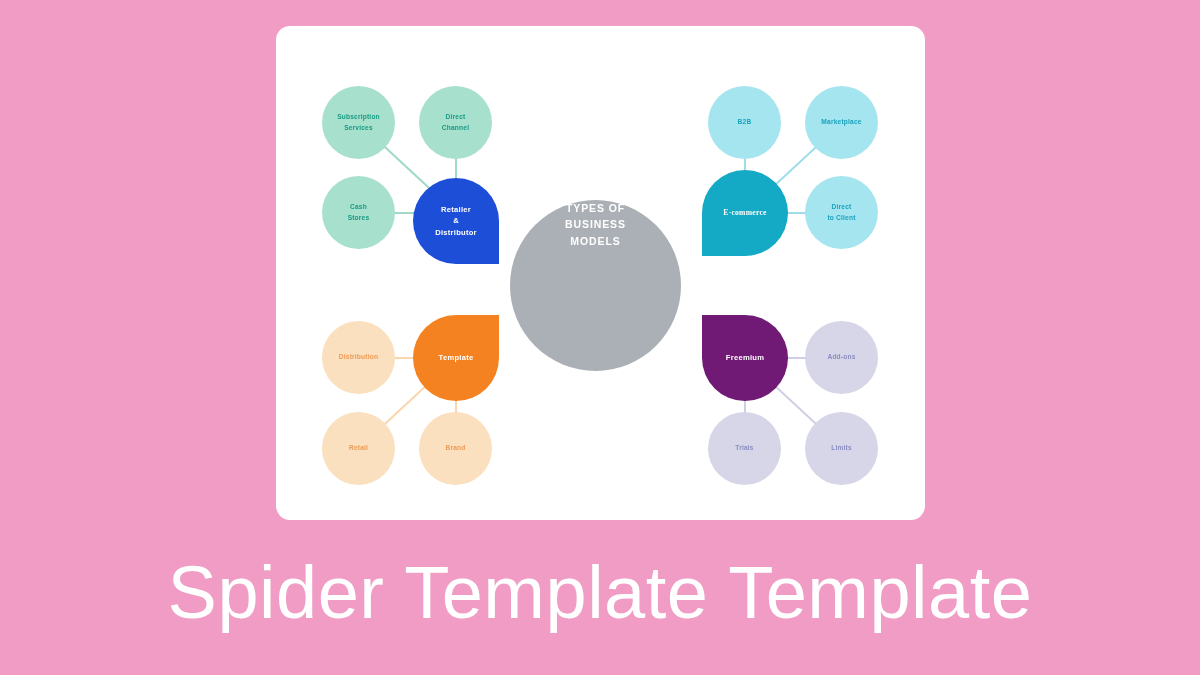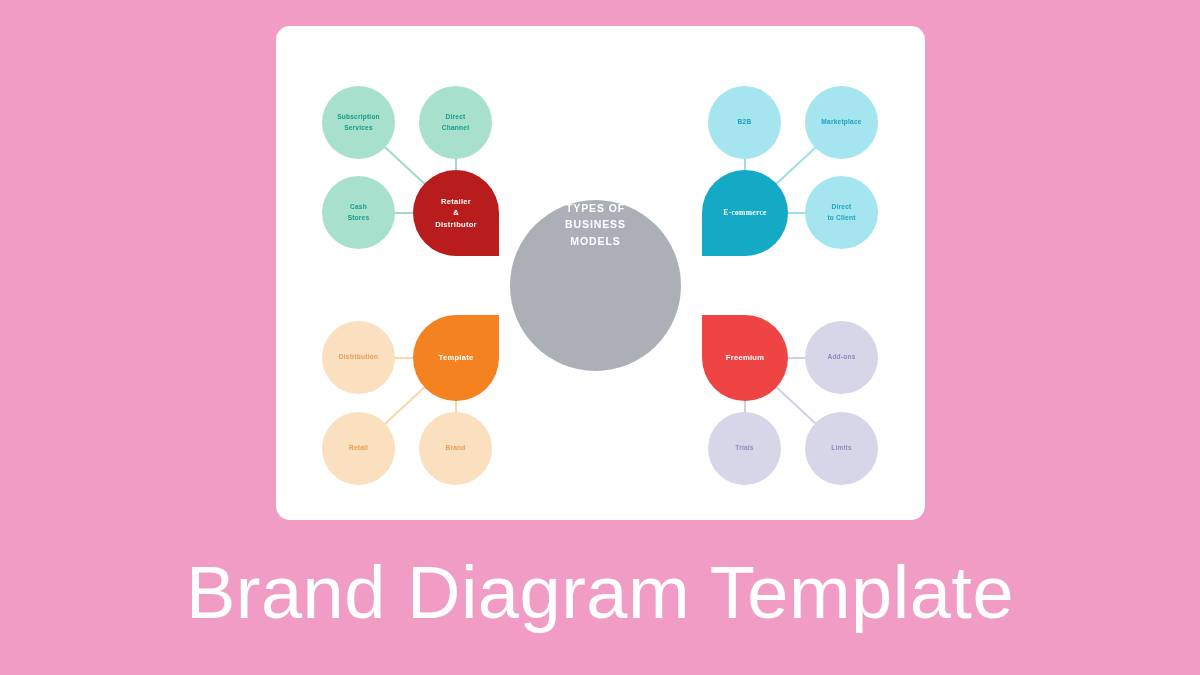--- a/index.html
+++ b/index.html
@@ -159,21 +159,21 @@
         <line x1="469" y1="332" x2="469" y2="422" stroke="#CFCFE3" stroke-width="2"></line>
         <line x1="469" y1="332" x2="566" y2="332" stroke="#CFCFE3" stroke-width="2"></line>
       </svg>
 
       <div id="center-node">
         <div id="center-label">TYPES OF
 BUSINESS
 MODELS</div>
       </div>
 
-      <div class="branch-hub hub-tl" style="left:137px; top:144px; background:#b91c1c;">
+      <div class="branch-hub hub-tl" style="left:137px; top:152px; background:#1d4ed8;">
         <div class="hub-label">Retailer
 &amp;
 Distributor</div>
       </div>
       <div class="leaf-node" style="left:46px; top:60px; background:#A8E0CE;">
         <div class="leaf-label" style="color:#169B84;">Subscription
 Services</div>
       </div>
       <div class="leaf-node" style="left:143px; top:60px; background:#A8E0CE;">
         <div class="leaf-label" style="color:#169B84;">Direct
@@ -204,31 +204,31 @@
       <div class="leaf-node" style="left:46px; top:295px; background:#FAE0BE;">
         <div class="leaf-label" style="color:#EE9B55;">Distribution</div>
       </div>
       <div class="leaf-node" style="left:46px; top:386px; background:#FAE0BE;">
         <div class="leaf-label" style="color:#EE9B55;">Retail</div>
       </div>
       <div class="leaf-node" style="left:143px; top:386px; background:#FAE0BE;">
         <div class="leaf-label" style="color:#EE9B55;">Brand</div>
       </div>
 
-      <div class="branch-hub hub-br" style="left:426px; top:289px; background:#ef4444;align-items:center;">
+      <div class="branch-hub hub-br" style="left:426px; top:289px; background:#701a75;align-items:center;">
         <div class="hub-label">Freemium</div>
       </div>
       <div class="leaf-node" style="left:529px; top:295px; background:#D6D6E8;">
         <div class="leaf-label" style="color:#8A8CC0;">Add-ons</div>
       </div>
       <div class="leaf-node" style="left:432px; top:386px; background:#D6D6E8;">
         <div class="leaf-label" style="color:#8A8CC0;">Trials</div>
       </div>
       <div class="leaf-node" style="left:529px; top:386px; background:#D6D6E8;">
         <div class="leaf-label" style="color:#8A8CC0;">Limits</div>
       </div>
 
     </div>
   </div>
 
-  <div id="page-title">Brand Diagram Template</div>
+  <div id="page-title">Spider Template Template</div>
 
 </div>
 
 </body></html>

